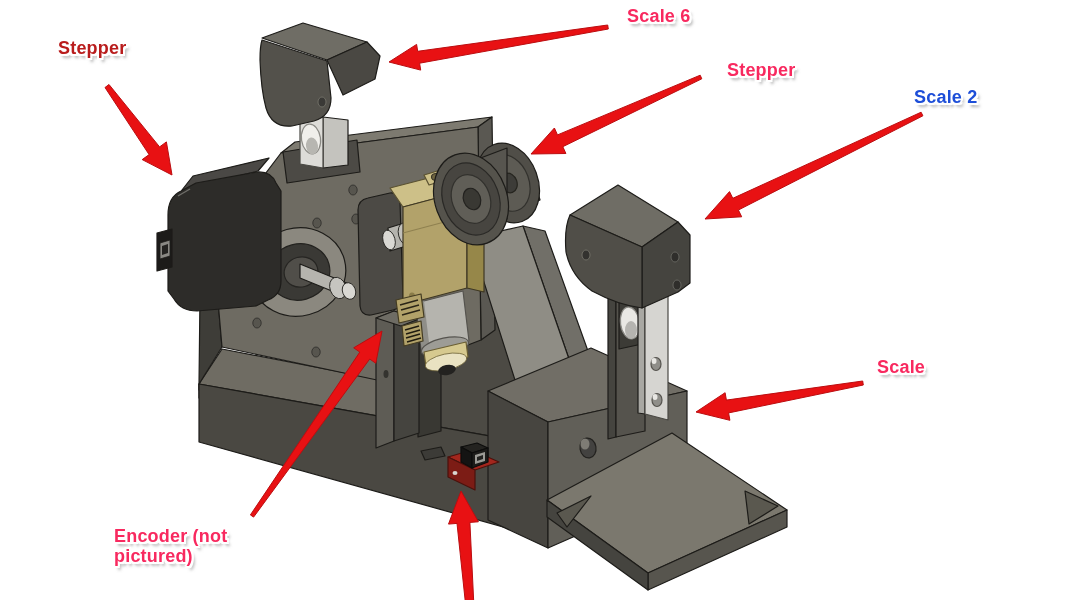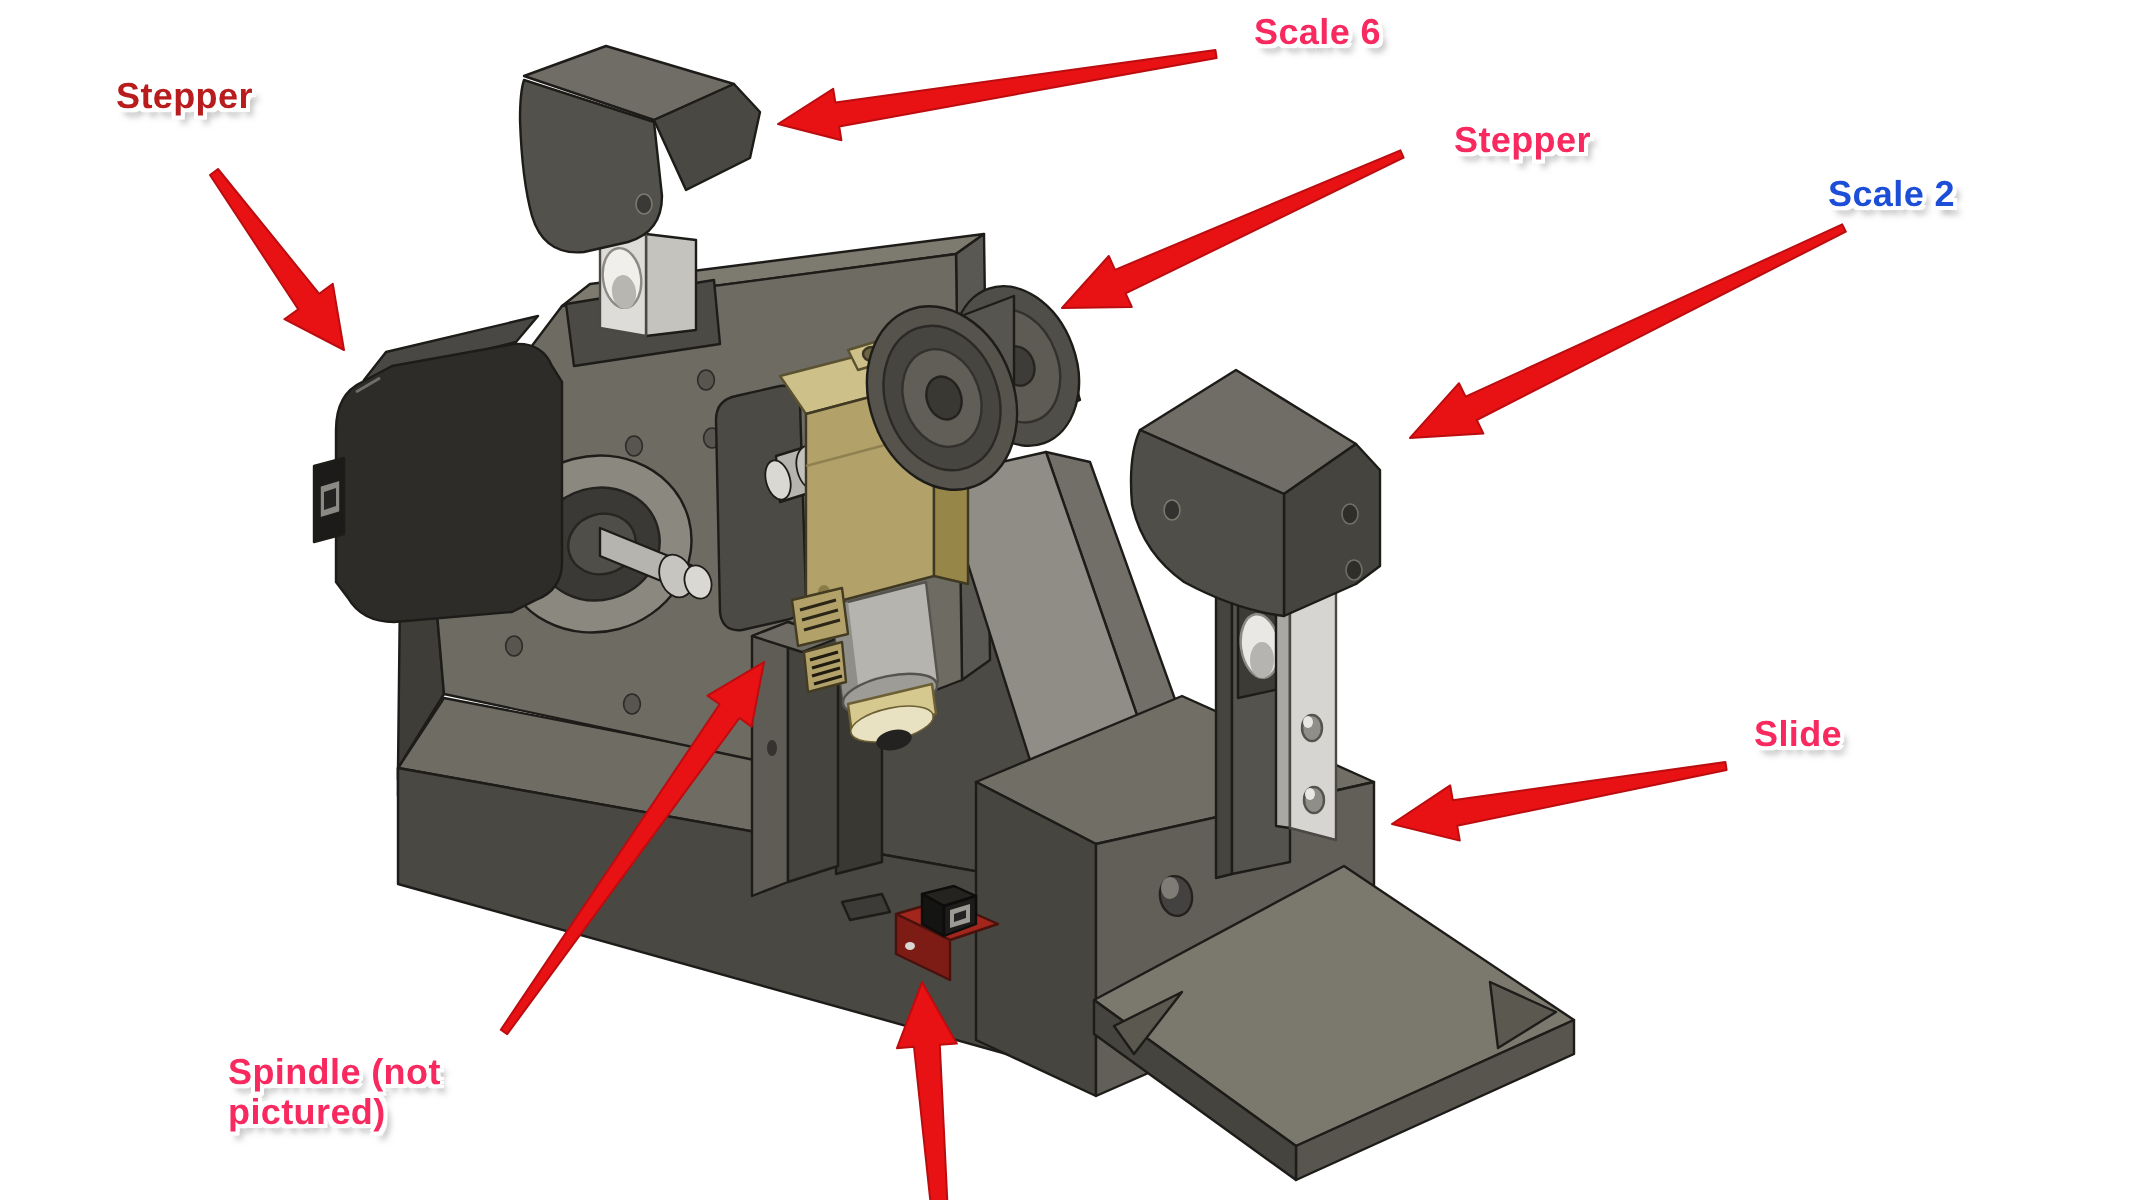--- a/index.html
+++ b/index.html
@@ -200,16 +200,16 @@
       <polygon points="921.1,112.2 732.8,198.3 729.5,191.6 705,219 741.7,216.8 738.4,210 922.9,115.8" fill="#e81113" stroke="#bb0d10" stroke-width="1" stroke-linejoin="round"></polygon>
       <polygon points="862.7,381 726.4,400.1 725.1,392.7 696,412 729.9,420.3 728.6,412.9 863.3,385" fill="#e81113" stroke="#bb0d10" stroke-width="1" stroke-linejoin="round"></polygon>
       <polygon points="253.6,517.1 369.7,359 375.8,363.3 382,331 353.7,347.8 359.8,352.1 250.4,514.9" fill="#e81113" stroke="#bb0d10" stroke-width="1" stroke-linejoin="round"></polygon>
       <polygon points="474,607.7 469.9,522.4 478.4,521.8 461,491 448.5,524.1 457,523.4 466,608.3" fill="#e81113" stroke="#bb0d10" stroke-width="1" stroke-linejoin="round"></polygon>
     </svg>
 
   <div class="anno-label" style="left: 58px; top: 38px; width: 100px; color: #b91c1c;">Stepper</div>
   <div class="anno-label" style="left: 627px; top: 6px; width: 100px; color: rgb(248, 41, 95);">Scale 6</div>
   <div class="anno-label" style="left: 727px; top: 60px; width: 100px; color: rgb(248, 41, 95);">Stepper</div>
   <div class="anno-label" style="left: 914px; top: 87px; width: 100px; color: #1d4ed8;">Scale 2</div>
-  <div class="anno-label" style="left: 877px; top: 357px; width: 80px; color: rgb(248, 41, 95);">Slide</div>
-  <div class="anno-label" style="left: 114px; top: 526px; width: 136px; color: rgb(248, 41, 95);">Spindle (not pictured)</div>
+  <div class="anno-label" style="left: 877px; top: 357px; width: 80px; color: rgb(248, 41, 95);">Scale</div>
+  <div class="anno-label" style="left: 114px; top: 526px; width: 136px; color: rgb(248, 41, 95);">Encoder (not pictured)</div>
 
 </div>
 
 </body></html>

